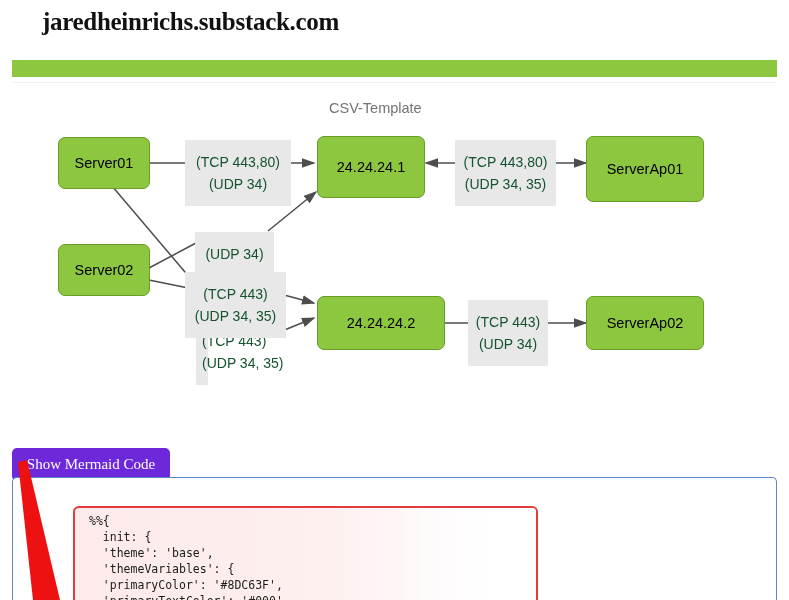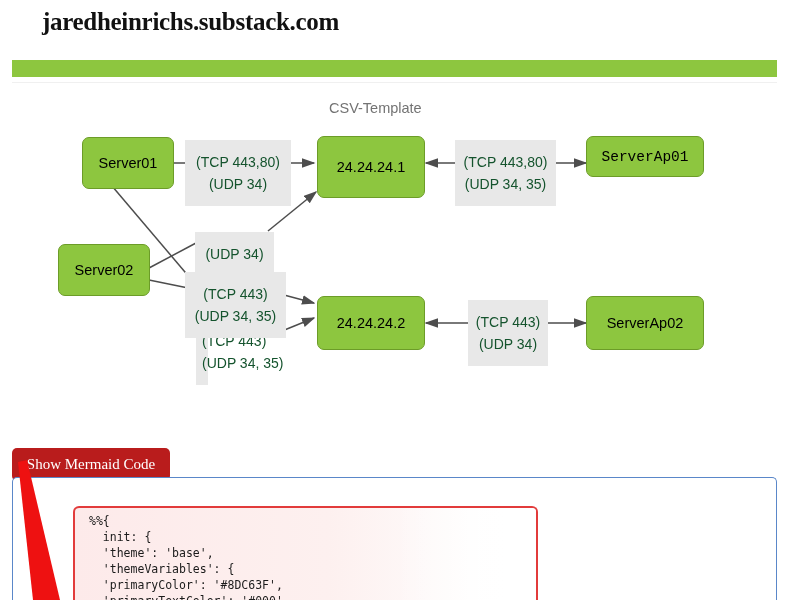--- a/index.html
+++ b/index.html
@@ -78,21 +78,21 @@
     padding: 11px 6px;
     white-space: nowrap;
   }
   .edge-label .l2 { display: block; }
 
   
   .show-code-btn {
     position: absolute;
     left: 12px; top: 448px;
     width: 158px; height: 33px;
-    background: #b91c1c;
+    background: #6d28d9;
     border: none;
     border-radius: 5px;
     color: #ffffff;
     font-family: "Liberation Serif", serif;
     font-size: 15px;
     cursor: pointer;
     padding: 0;
   }
 
   
@@ -184,37 +184,37 @@
         <line x1="284" y1="207" x2="314" y2="215" marker-end="url(#ah)"></line>
 
         <line x1="426" y1="75" x2="455" y2="75" marker-start="url(#ahr)"></line>
         <line x1="556" y1="75" x2="586" y2="75" marker-end="url(#ah)"></line>
 
         <line x1="426" y1="235" x2="468" y2="235" marker-start="url(#ahr)"></line>
         <line x1="548" y1="235" x2="586" y2="235" marker-end="url(#ah)"></line>
       </g>
     </svg>
 
-    <div class="node" style="left:58px; top:49px; width:92px; height:52px;margin-left:24px;">
+    <div class="node" style="left:58px; top:49px; width:92px; height:52px;">
       <span>Server01</span>
     </div>
 
     <div class="node" style="left:58px; top:156px; width:92px; height:52px;">
       <span>Server02</span>
     </div>
 
     <div class="node" style="left:317px; top:48px; width:108px; height:62px;">
       <span>24.24.24.1</span>
     </div>
 
-    <div class="node" style="left:317px; top:208px; width:108px; height:54px;text-align:center;">
+    <div class="node" style="left:317px; top:208px; width:128px; height:54px;text-align:center;">
       <span>24.24.24.2</span>
     </div>
 
-    <div class="node" style="left:586px; top:48px; width:118px; height:41px;font-family:Liberation Mono, monospace;">
+    <div class="node" style="left:586px; top:48px; width:118px; height:66px;">
       <span>ServerAp01</span>
     </div>
 
     <div class="node" style="left:586px; top:208px; width:118px; height:54px;">
       <span>ServerAp02</span>
     </div>
 
     <div class="edge-label" style="left:185px; top:52px; width:106px;">
       <span>(TCP 443,80)</span>
       <span class="l2">(UDP 34)</span>

